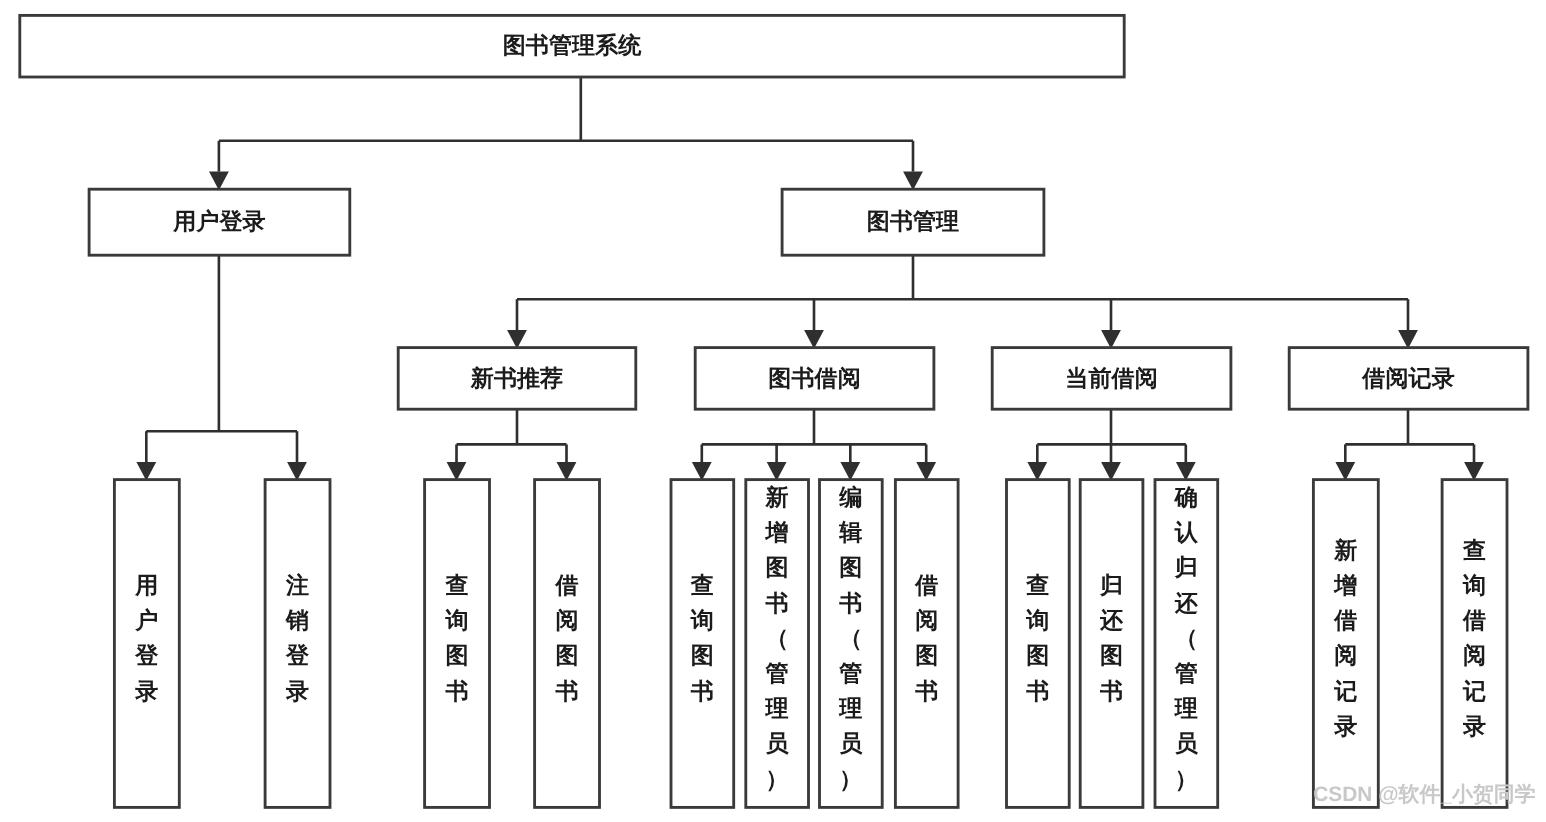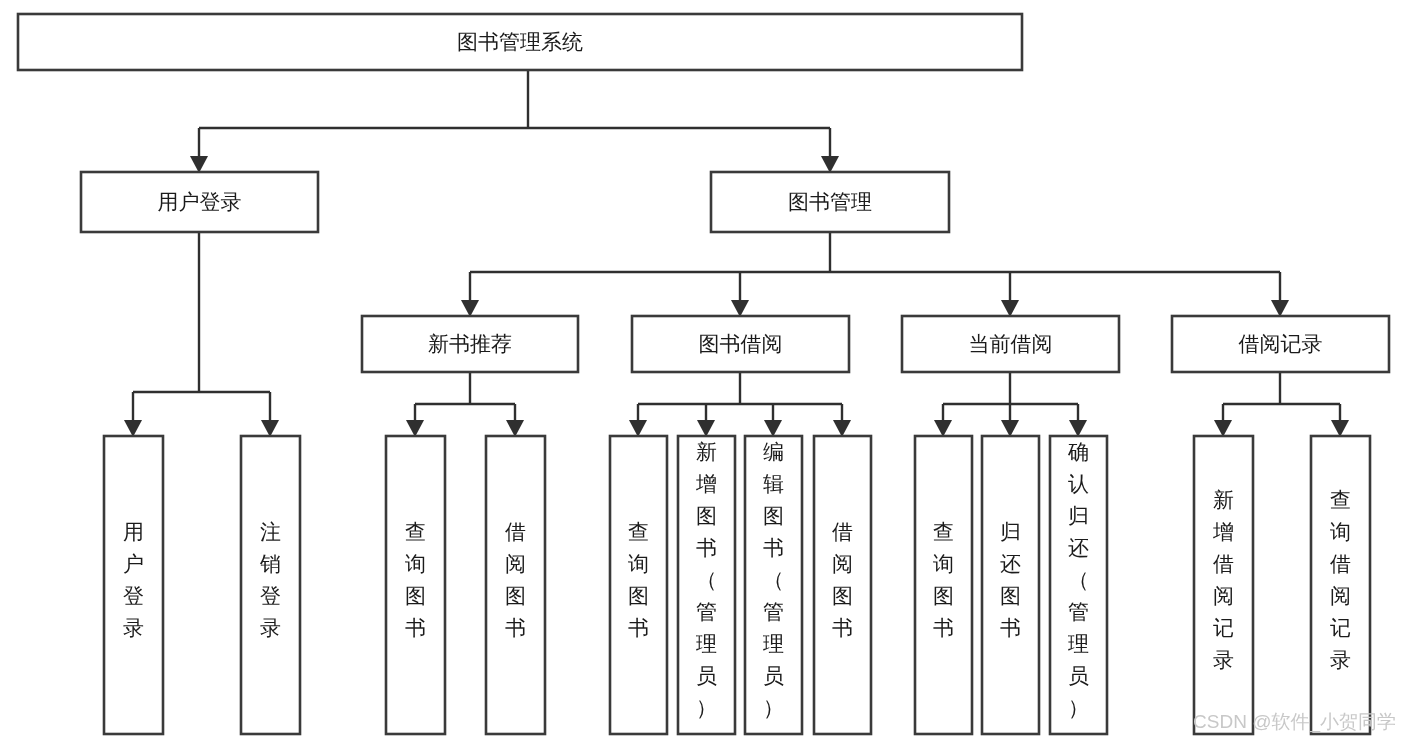--- a/index.html
+++ b/index.html
@@ -10,20 +10,21 @@
   }
   body {
     font-family: "Liberation Sans", "DejaVu Sans", sans-serif;
   }
   #diagram-root {
     position: relative;
     width: 1405px;
     height: 747px;
     background: #ffffff;
     overflow: hidden;
+    font-weight: bold;
   }
   svg.diagram-canvas {
     position: absolute;
     left: 0;
     top: 0;
     width: 1405px;
     height: 747px;
     display: block;
   }
   .node-box {

